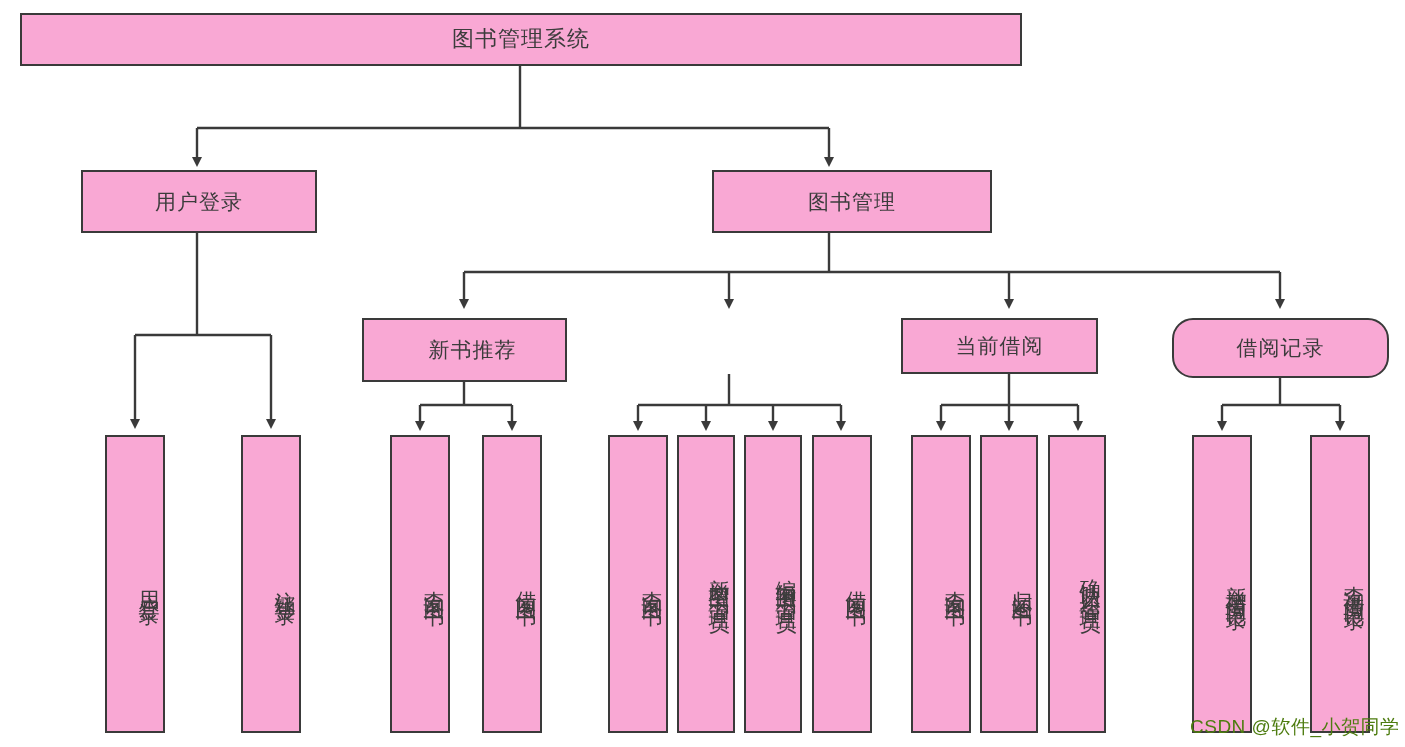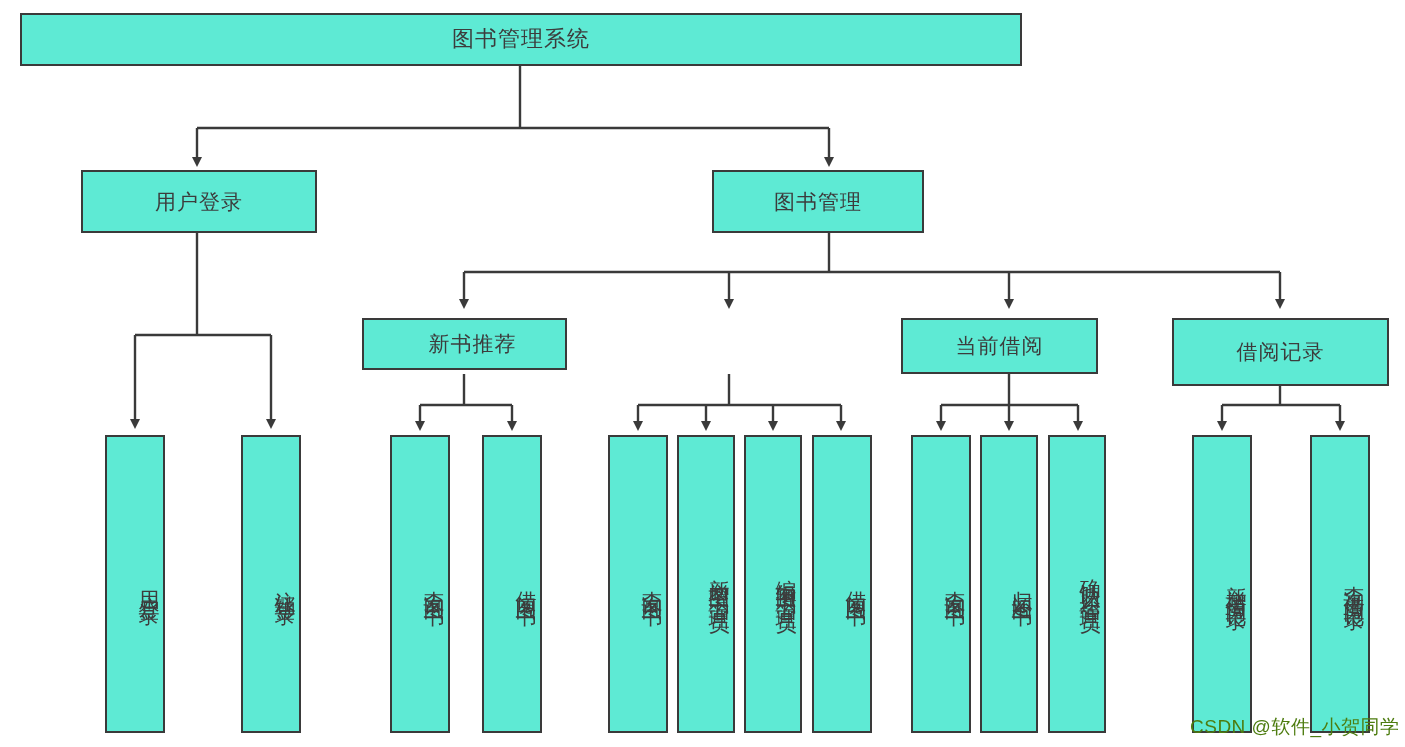--- a/index.html
+++ b/index.html
@@ -21,21 +21,21 @@
     position: absolute;
     left: 0; top: 0;
     width: 1405px;
     height: 747px;
     pointer-events: none;
   }
   .node {
     position: absolute;
     box-sizing: border-box;
     border: 2px solid #3a3a3a;
-    background: #5eead4;
+    background: #f9a8d4;
     color: #3c3c3c;
     display: flex;
     align-items: center;
     justify-content: center;
     text-align: left;
   }
   .node.h {
     font-size: 21px;
     letter-spacing: 1px;
     line-height: 1.1;
@@ -122,31 +122,31 @@
     </g>
   </svg>
 
   <div class="node h root" style="left:20px; top:13px; width:1002px; height:53px;">
     <span>图书管理系统</span>
   </div>
 
   <div class="node h" style="left:81px; top:170px; width:236px; height:63px;">
     <span>用户登录</span>
   </div>
-  <div class="node h" style="left:712px; top:170px; width:212px; height:63px;">
+  <div class="node h" style="left:712px; top:170px; width:280px; height:63px;">
     <span>图书管理</span>
   </div>
 
-  <div class="node h" style="left:362px; top:318px; width:205px; height:52px;padding-left:16px;">
+  <div class="node h" style="left:362px; top:318px; width:205px; height:64px;padding-left:16px;">
     <span>新书推荐</span>
   </div>
   <div class="node h" style="left:901px; top:318px; width:197px; height:56px;">
     <span>当前借阅</span>
   </div>
-  <div class="node h" style="left:1172px; top:318px; width:217px; height:68px;">
+  <div class="node h" style="left:1172px; top:318px; width:217px; height:60px;border-radius:21px;">
     <span>借阅记录</span>
   </div>
 
   <div class="node v" style="left:105px; top:435px; width:60px; height:298px;">
     <span class="vtext">用户登录</span>
   </div>
   <div class="node v" style="left:241px; top:435px; width:60px; height:298px;">
     <span class="vtext">注销登录</span>
   </div>
 

